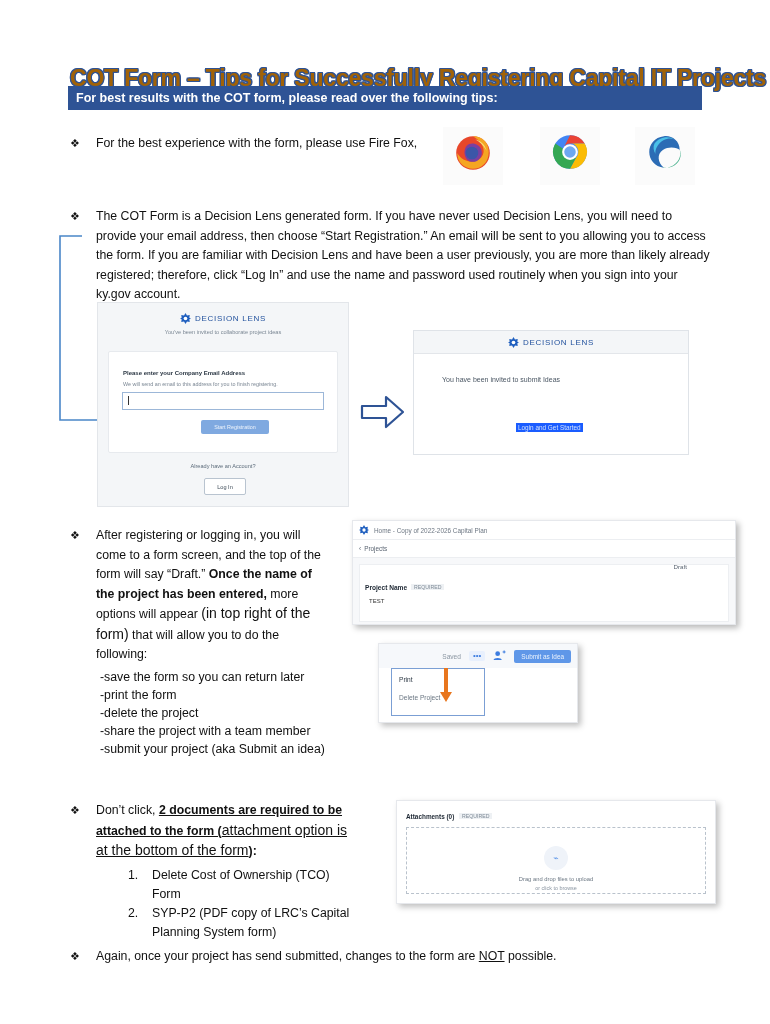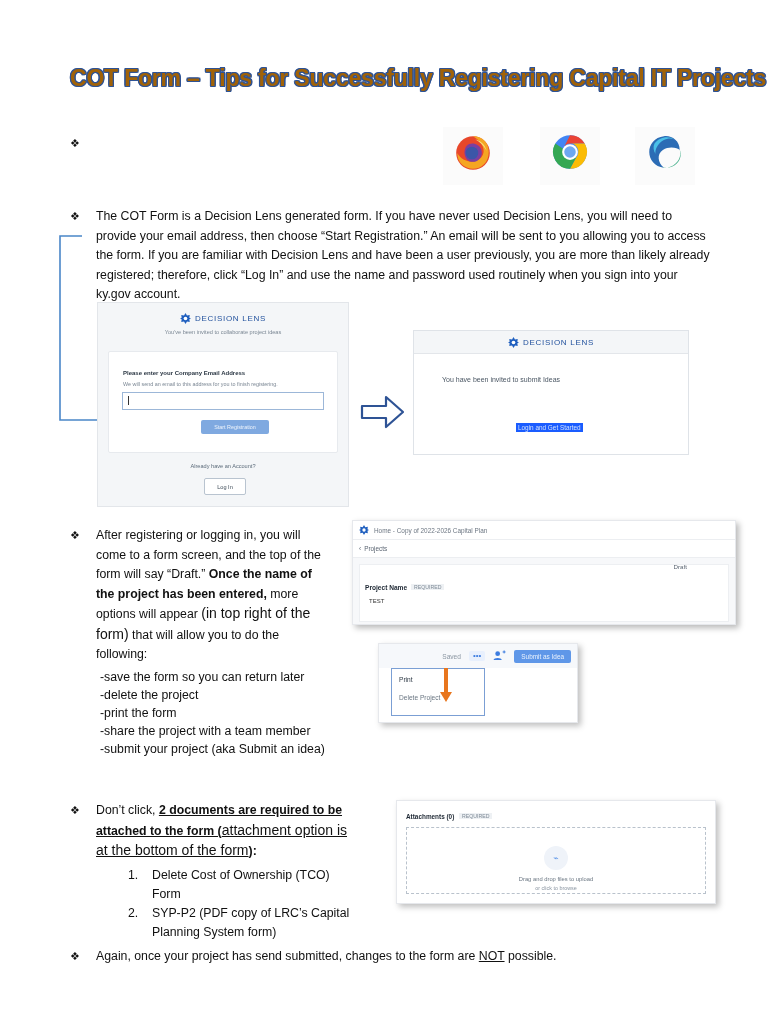--- a/index.html
+++ b/index.html
@@ -155,25 +155,26 @@
   }
   .at-t1{position:absolute;left:0;right:0;top:48px;text-align:center;font-size:5.8px;color:#6a7682;}
   .at-t2{position:absolute;left:0;right:0;top:57px;text-align:center;font-size:5.4px;color:#8b96a2;}
 </style>
 </head>
 <body>
 
 <div class="page">
 
   <div class="title">COT Form – Tips for Successfully Registering Capital IT Projects</div>
+  <div class="banner">For best results with the COT form, please read over the following tips:</div>
 
   <div class="bullet" style="left:70px;top:134px;width:360px;">
     <span class="mark">❖</span>
     <span class="body">
-      <br>
+      <span>For the best experience with the form, please use Fire Fox,</span><br>
     </span>
   </div>
 
   <div class="logos">
     <div class="logo" style="left:0;">
       <svg width="42" height="42" viewBox="0 0 40 40">
         <circle cx="20" cy="21" r="16" fill="#E8472B"></circle>
         <path d="M20 5 C30 5 35 12 35 20 C35 30 28 36 20 36 C12 36 5 30 5 21 C10 30 22 32 28 25 C33 19 29 10 20 5Z" fill="#F5A623"></path>
         <path d="M14 14 C18 10 26 12 28 18 C30 25 24 31 17 29 C12 27 10 19 14 14Z" fill="#7B3FA0"></path>
         <circle cx="19" cy="21" r="6" fill="#3B56A8"></circle>
@@ -252,22 +253,22 @@
     <div class="dl2-link">Login and Get Started</div>
   </div>
 
   <div class="bullet" style="left:70px;top:526px;width:262px;">
     <span class="mark">❖</span>
     <span class="body"><span>After registering or logging in, you will come to a form screen, and the top of the form will say “Draft.” </span><b>Once the name of the project has been entered,</b><span> more options will appear </span><span class="small">(in top right of the form)</span><span> that will allow you to do the following:</span></span>
   </div>
 
   <div class="bullet" style="left:100px;top:668px;width:280px;line-height:18px;">
     <div>-save the form so you can return later</div>
+    <div>-print the form</div>
     <div>-delete the project</div>
-    <div>-print the form</div>
     <div>-share the project with a team member</div>
     <div>-submit your project (aka Submit an idea)</div>
   </div>
 
   <div class="formshot">
     <div class="fs-top">
       <svg width="10" height="10" viewBox="0 0 12 12">
         <path d="M6 0 L7.6 2.6 L10.6 2.2 L10.2 5.2 L12 6 L10.2 6.8 L10.6 9.8 L7.6 9.4 L6 12 L4.4 9.4 L1.4 9.8 L1.8 6.8 L0 6 L1.8 5.2 L1.4 2.2 L4.4 2.6 Z" fill="#1F5FBF"></path>
         <circle cx="6" cy="6" r="2" fill="#fff"></circle>
       </svg>

